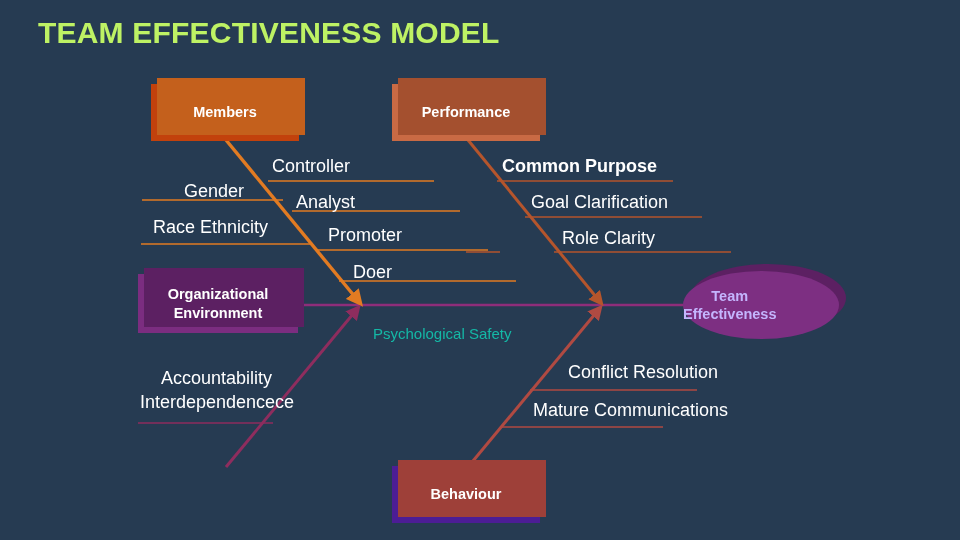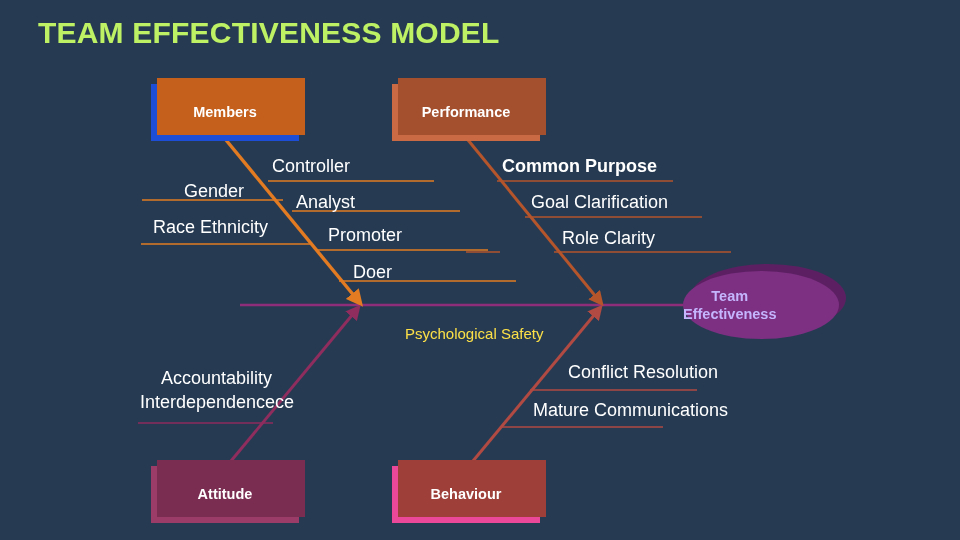--- a/index.html
+++ b/index.html
@@ -101,25 +101,24 @@
     z-index: 3;
   }
   .bone-label.two-line {
     line-height: 1.35;
     text-align: center;
   }
 
   
   .spine-label {
     position: absolute;
-    color: #fde047;
+    color: #14b8a6;
     font-size: 15px;
     white-space: nowrap;
     z-index: 3;
-    margin-left: 32px;
   }
 </style>
 </head>
 <body>
 
 <div id="slide">
 
   <div class="title">TEAM EFFECTIVENESS MODEL</div>
 
   <svg id="fishbone-svg" viewBox="0 0 960 540" xmlns="http://www.w3.org/2000/svg">
@@ -162,37 +161,40 @@
     <line x1="525" y1="217" x2="702" y2="217" stroke="#b5552c" stroke-width="1.5"></line>
     <line x1="554" y1="252" x2="731" y2="252" stroke="#b5552c" stroke-width="1.5"></line>
     <line x1="466" y1="252" x2="500" y2="252" stroke="#b5552c" stroke-width="1.5"></line>
 
     <line x1="138" y1="423" x2="273" y2="423" stroke="#8e2d5e" stroke-width="1.5"></line>
 
     <line x1="530" y1="390" x2="697" y2="390" stroke="#b04a42" stroke-width="1.5"></line>
     <line x1="500" y1="427" x2="663" y2="427" stroke="#b04a42" stroke-width="1.5"></line>
   </svg>
 
-  <div class="cat-box" style="left:151px; top:84px; width:148px; height:57px; background:#1d4ed8;">
+  <div class="cat-box" style="left:151px; top:84px; width:148px; height:57px; background:#c2410c;">
     <span class="shadow" style="background:#c4601c;"></span>
     <span class="label">Members</span>
   </div>
 
   <div class="cat-box" style="left:392px; top:84px; width:148px; height:57px; background:#c96a44;">
     <span class="shadow" style="background:#a4502f;"></span>
     <span class="label">Performance</span>
   </div>
 
-
-  <div class="cat-box" style="left:151px; top:466px; width:148px; height:57px; background:#9a3b68;">
-    <span class="shadow" style="background:#7b2c51;"></span>
-    <span class="label">Attitude</span>
-  </div>
-
-  <div class="cat-box" style="left:392px; top:466px; width:148px; height:57px; background:#ec4899;">
+  <div class="cat-box" style="left:138px; top:274px; width:160px; height:59px; background:#7b2d80;">
+    <span class="shadow" style="background:#5c2062;"></span>
+    <span class="label">
+      <span>Organizational</span><br>
+      <span>Environment</span>
+    </span>
+  </div>
+
+
+  <div class="cat-box" style="left:392px; top:466px; width:148px; height:57px; background:#4c1d95;">
     <span class="shadow" style="background:#9e4039;"></span>
     <span class="label">Behaviour</span>
   </div>
 
   <div class="oval-wrap" style="left:683px; top:271px; width:156px; height:68px;">
     <span class="oval-shadow"></span>
     <span class="oval">
       <span>
         <span>Team</span><br>
         <span>Effectiveness</span>

